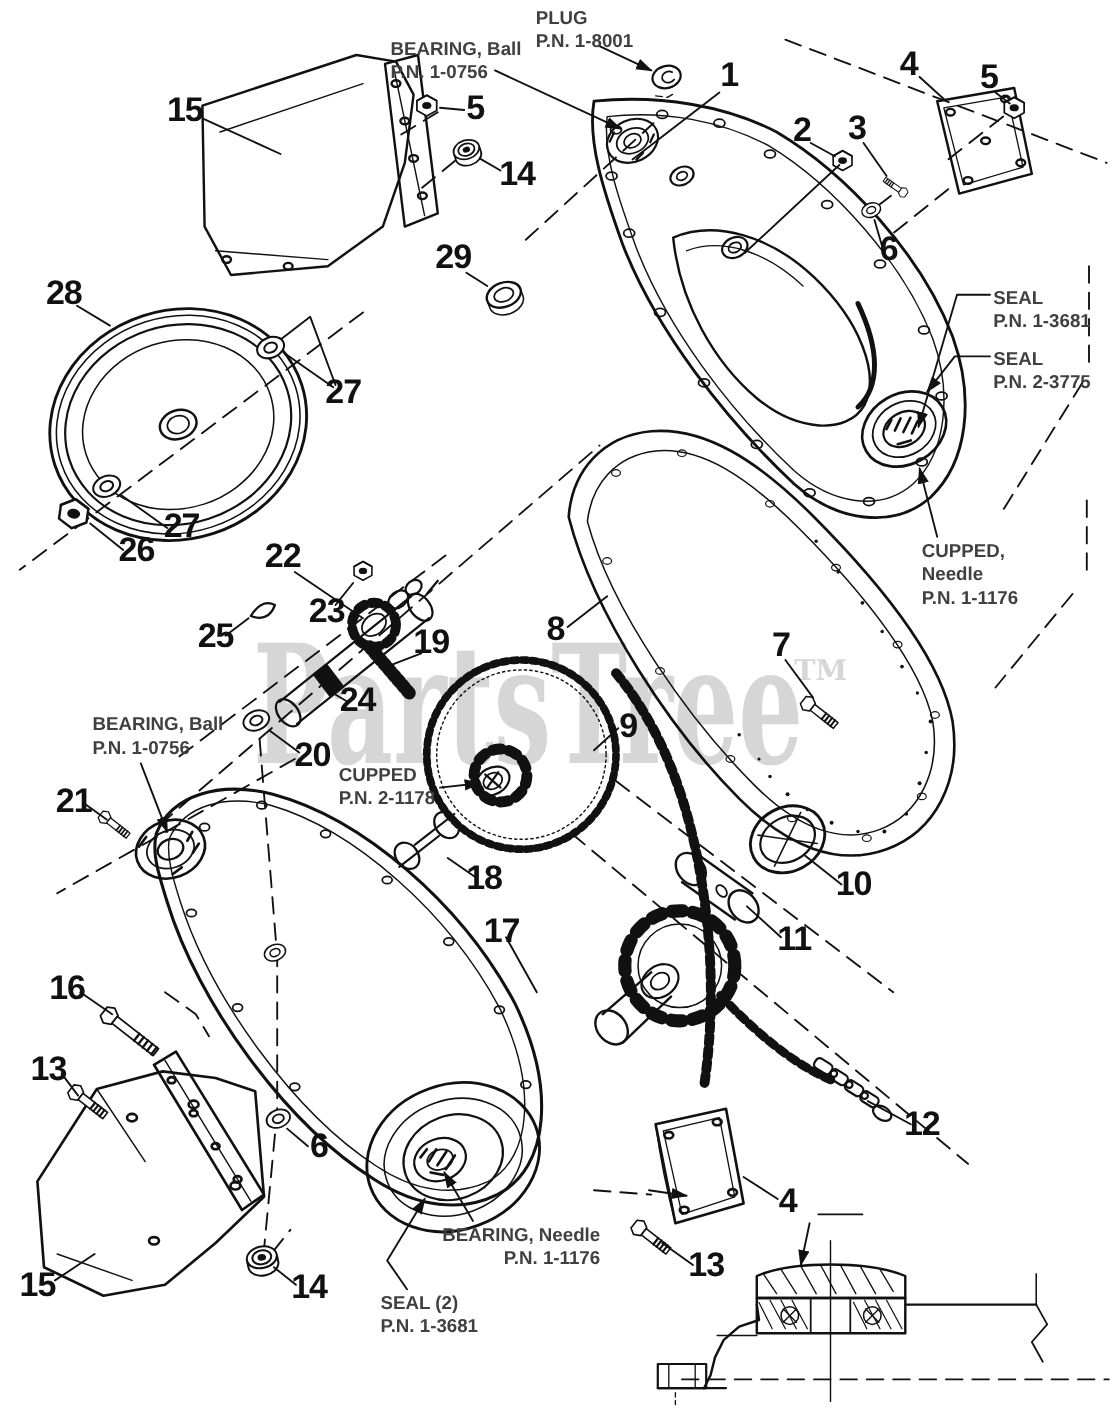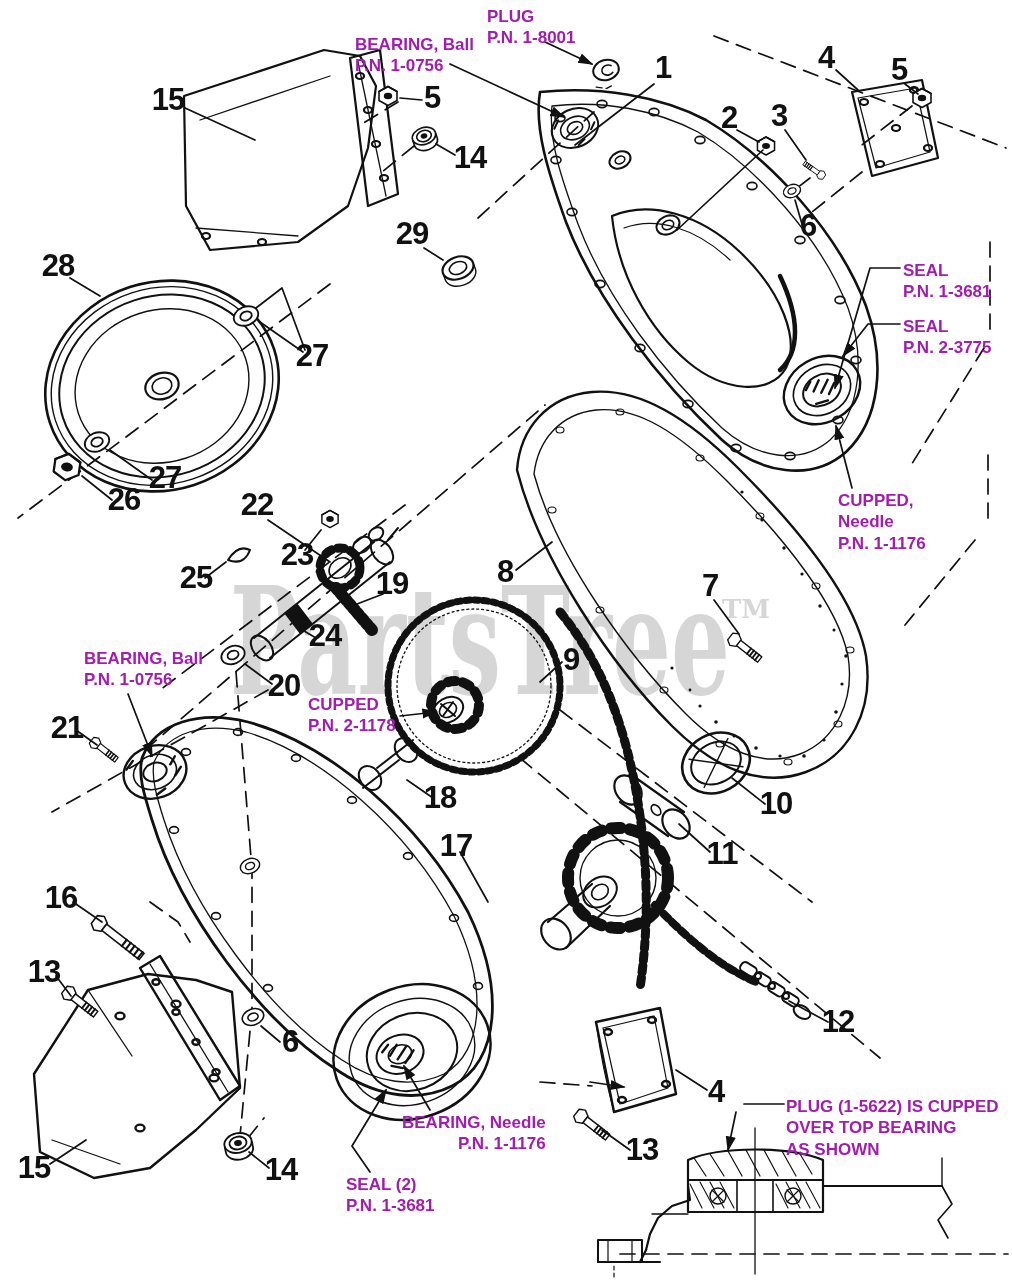--- a/index.html
+++ b/index.html
@@ -3,21 +3,21 @@
 <meta charset="utf-8">
 <style>
   html,body{margin:0;padding:0;background:#fff;}
   .stage{position:relative;width:1012px;height:1280px;background:#ffffff;overflow:hidden;
          font-family:"Liberation Sans", sans-serif;}
   svg{position:absolute;left:0;top:0;}
   .callout{font-family:"Liberation Sans", sans-serif;font-weight:700;font-size:31px;
            letter-spacing:-1px;fill:#111;text-anchor:middle;}
   .wmark{font-family:"DejaVu Serif", serif;font-weight:700;}
   #labels-layer{position:absolute;left:0;top:0;width:1012px;height:1280px;pointer-events:none;}
-  .plabel{position:absolute;font-weight:700;font-size:17px;line-height:1.25;color:#a21caf;
+  .plabel{position:absolute;font-weight:700;font-size:17px;line-height:1.25;color:#404040;
           white-space:nowrap;}
   path,ellipse,circle,line,polyline,polygon,rect{vector-effect:none;}
 </style>
 </head>
 <body>
 
 <div class="stage">
 <svg width="1012" height="1280" viewBox="0 0 1012 1280" fill="none" stroke="#111" stroke-width="1.6" stroke-linecap="round" stroke-linejoin="round">
 
   <defs>
@@ -505,19 +505,14 @@
         <div>P.N. 2-1178</div>
       </div>
       <div class="plabel" style="left: 402px; top: 1112px; text-align: right;">
         <div>BEARING, Needle</div>
         <div>P.N. 1-1176</div>
       </div>
       <div class="plabel" style="left: 346px; top: 1174px;">
         <div>SEAL (2)</div>
         <div>P.N. 1-3681</div>
       </div>
-      <div class="plabel" style="left: 786px; top: 1096px;">
-        <div>PLUG (1-5622) IS CUPPED</div>
-        <div>OVER TOP BEARING</div>
-        <div>AS SHOWN</div>
-      </div>
     </div>
 </div>
 
 </body></html>

